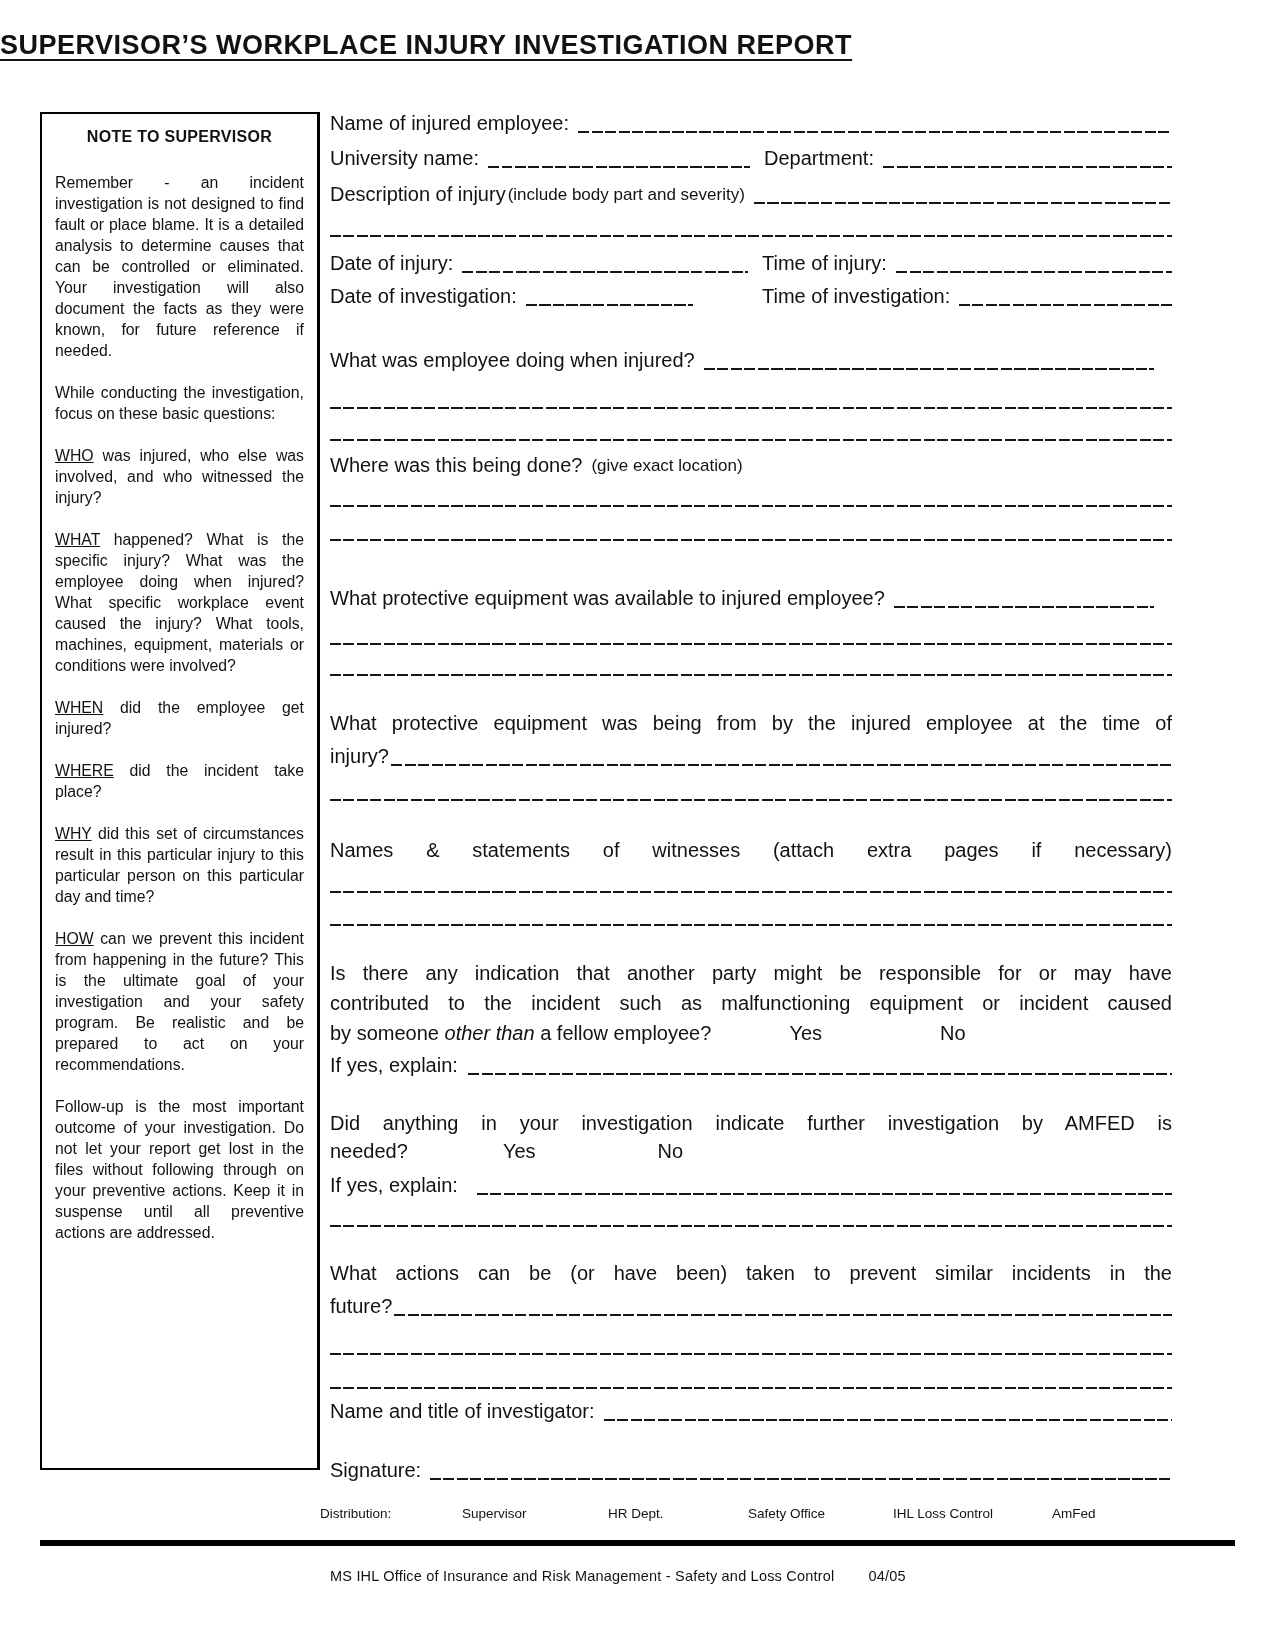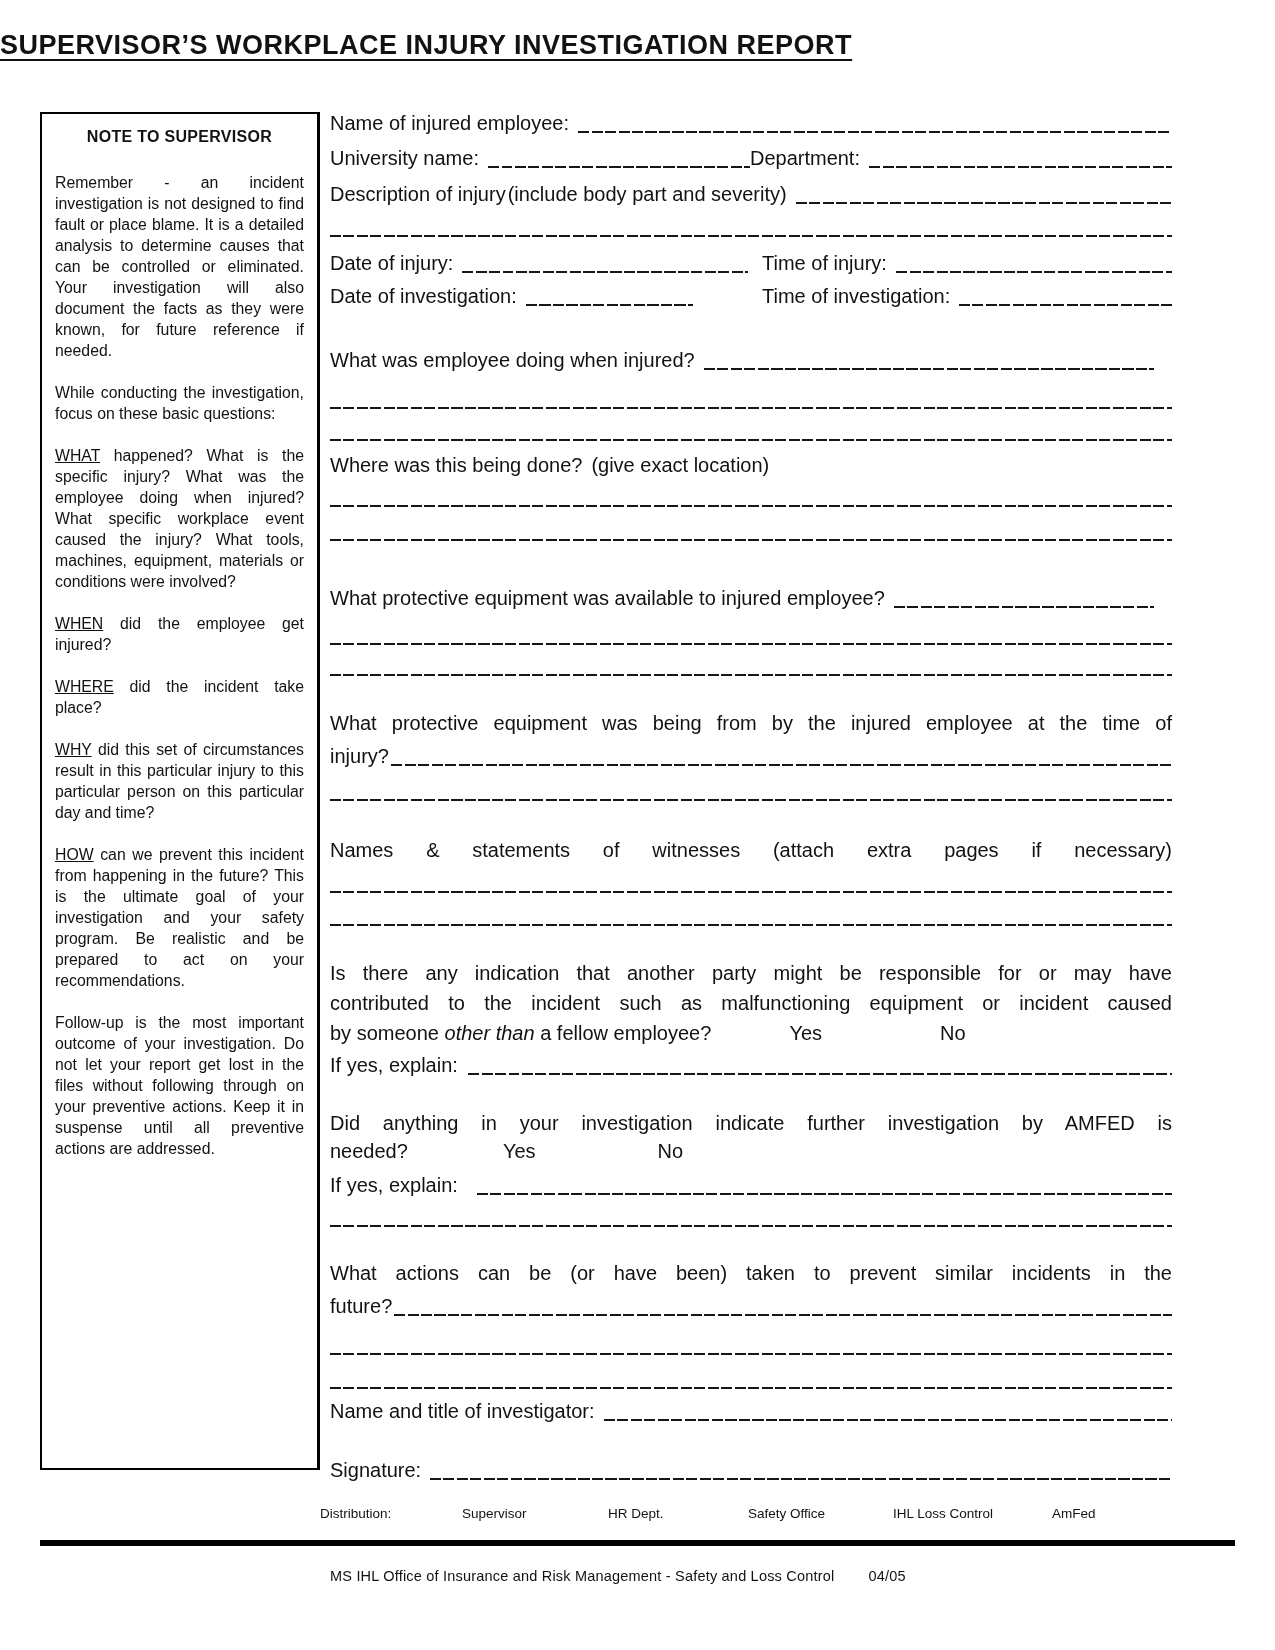--- a/index.html
+++ b/index.html
@@ -24,21 +24,21 @@
   .notebox p .kw { text-decoration: underline; }
 
   
   .row {
     position: absolute; left: 330px; width: 842px; height: 26px;
     display: flex; align-items: flex-end;
     font-size: 20px; line-height: 26px; white-space: nowrap;
   }
   .row .lbl { flex: 0 0 auto; margin-right: 9px; }
   .row .lbl.tight { margin-right: 2px; }
-  .row .note { flex: 0 0 auto; font-size: 20px; margin-right: 9px; line-height: 25px; }
+  .row .note { flex: 0 0 auto; font-size: 17px; margin-right: 9px; line-height: 25px; }
   .wline {
     flex: 1 1 auto; height: 2px; margin-bottom: 3px;
     background: repeating-linear-gradient(to right, #161616 0 11px, transparent 11px 13.5px);
   }
   .wline.fixed { flex: 0 0 auto; }
   .grp { display: flex; align-items: flex-end; }
   .grp.left { flex: 0 0 418px; margin-right: 14px; }
   .grp.right { flex: 1 1 auto; margin-top: 20px; }
 
   .jline {
@@ -71,37 +71,38 @@
 <body>
 
 <div class="page">
 
   <div class="title">SUPERVISOR’S WORKPLACE INJURY INVESTIGATION REPORT</div>
 
   <div class="notebox">
     <h2>NOTE TO SUPERVISOR</h2>
     <p><span class="kw"></span><span>Remember - an incident investigation is not designed to find fault or place blame. It is a detailed analysis to determine causes that can be controlled or eliminated. Your investigation will also document the facts as they were known, for future reference if needed.</span></p>
     <p><span class="kw"></span><span>While conducting the investigation, focus on these basic questions:</span></p>
+    <p><span class="kw">WHO</span><span> was injured, who else was involved, and who witnessed the injury?</span></p>
     <p><span class="kw">WHAT</span><span> happened? What is the specific injury? What was the employee doing when injured? What specific workplace event caused the injury? What tools, machines, equipment, materials or conditions were involved?</span></p>
     <p><span class="kw">WHEN</span><span> did the employee get injured?</span></p>
     <p><span class="kw">WHERE</span><span> did the incident take place?</span></p>
     <p><span class="kw">WHY</span><span> did this set of circumstances result in this particular injury to this particular person on this particular day and time?</span></p>
     <p><span class="kw">HOW</span><span> can we prevent this incident from happening in the future? This is the ultimate goal of your investigation and your safety program. Be realistic and be prepared to act on your recommendations.</span></p>
     <p><span class="kw"></span><span>Follow-up is the most important outcome of your investigation. Do not let your report get lost in the files without following through on your preventive actions. Keep it in suspense until all preventive actions are addressed.</span></p>
   </div>
 
   <div class="row" style="top:110px">
     <span class="lbl">Name of injured employee:</span>
     <span class="wline"></span>
   </div>
 
   <div class="row" style="top:145px">
     <span class="lbl">University name:</span>
     <span class="wline fixed" style="width:262px"></span>
-    <span class="lbl" style="">Department:</span>
+    <span class="lbl" style="margin-left:14px">Department:</span>
     <span class="wline"></span>
   </div>
 
   <div class="row" style="top:181px">
     <span class="lbl tight">Description of injury</span>
     <span class="note">(include body part and severity)</span>
     <span class="wline"></span>
   </div>
 
   <div class="row" style="top:214px">

